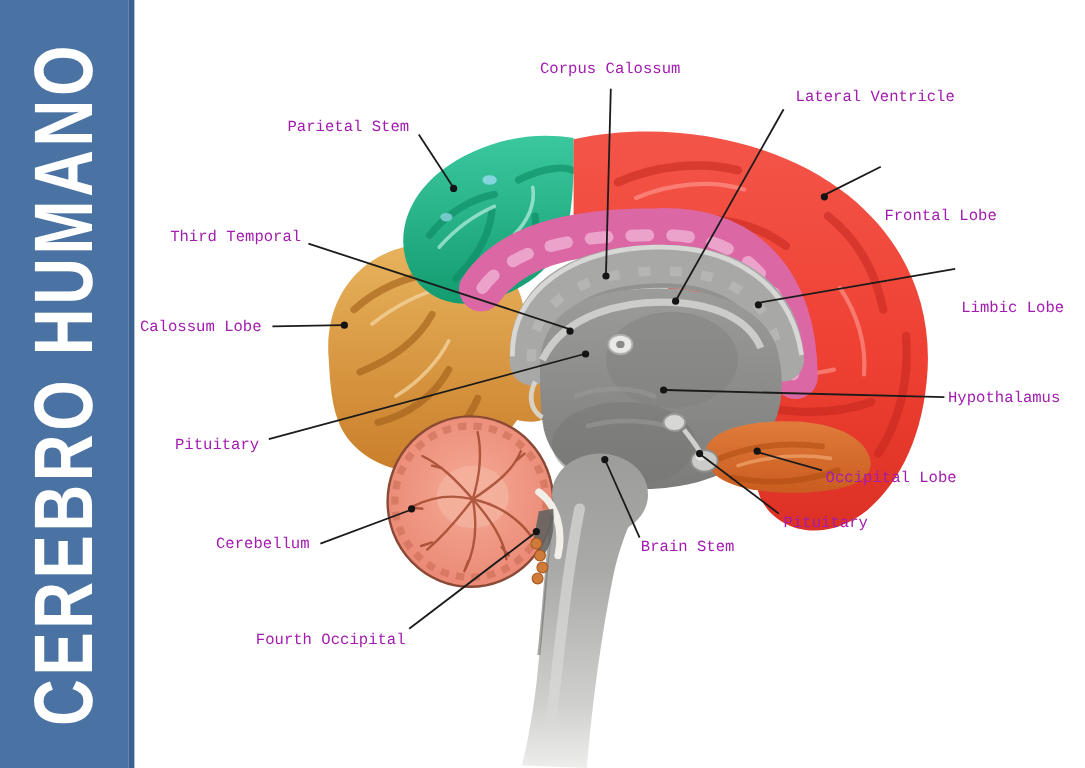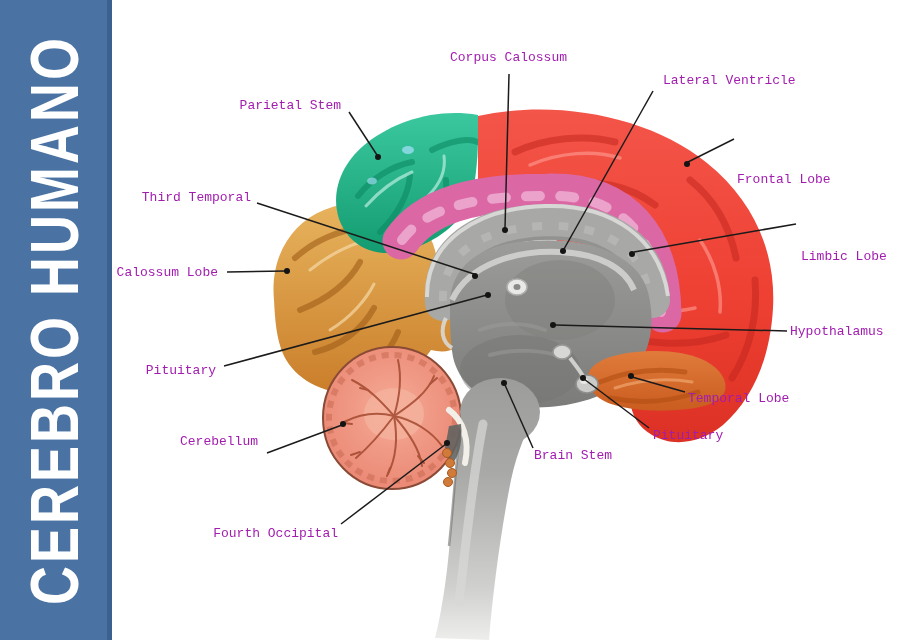--- a/index.html
+++ b/index.html
@@ -230,18 +230,18 @@
 
   <div class="lbl" style="left:450px;top:49px;">Corpus Calossum</div>
   <div class="lbl" style="left:663px;top:72px;">Lateral Ventricle</div>
   <div class="lbl r" style="right:563px;top:97px;">Parietal Stem</div>
   <div class="lbl" style="left:737px;top:125px;margin-top:46px;">Frontal Lobe</div>
   <div class="lbl r" style="right:653px;top:189px;">Third Temporal</div>
   <div class="lbl" style="left:801px;top:212px;margin-top:36px;">Limbic Lobe</div>
   <div class="lbl r" style="right:686px;top:264px;">Calossum Lobe</div>
   <div class="lbl" style="left:790px;top:323px;">Hypothalamus</div>
   <div class="lbl r" style="right:688px;top:362px;">Pituitary</div>
-  <div class="lbl" style="left:688px;top:390px;">Temporal Lobe</div>
+  <div class="lbl" style="left:688px;top:390px;">Occipital Lobe</div>
   <div class="lbl" style="left:653px;top:427px;">Pituitary</div>
   <div class="lbl" style="left:534px;top:447px;">Brain Stem</div>
-  <div class="lbl r" style="right:646px;top:433px;text-align:center;">Cerebellum</div>
+  <div class="lbl r" style="right:646px;top:445px;text-align:center;">Cerebellum</div>
   <div class="lbl r" style="right:566px;top:525px;">Fourth Occipital</div>
 </div>
 
 </body></html>

